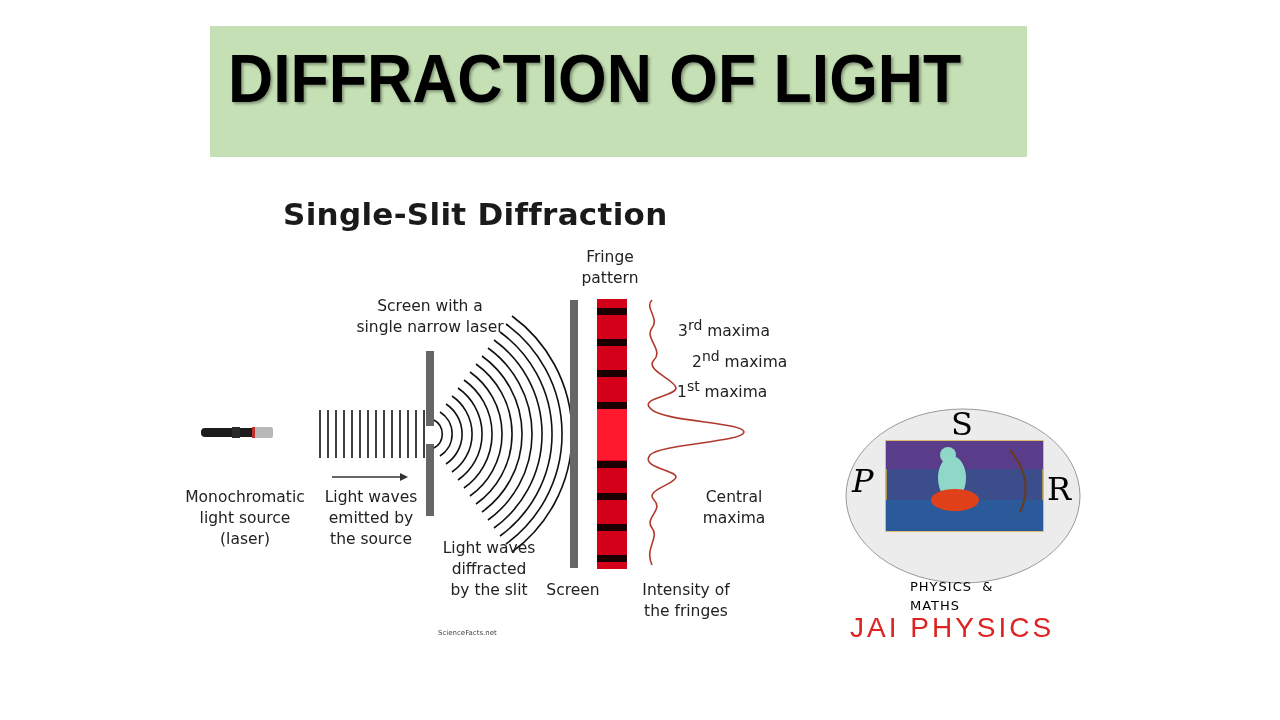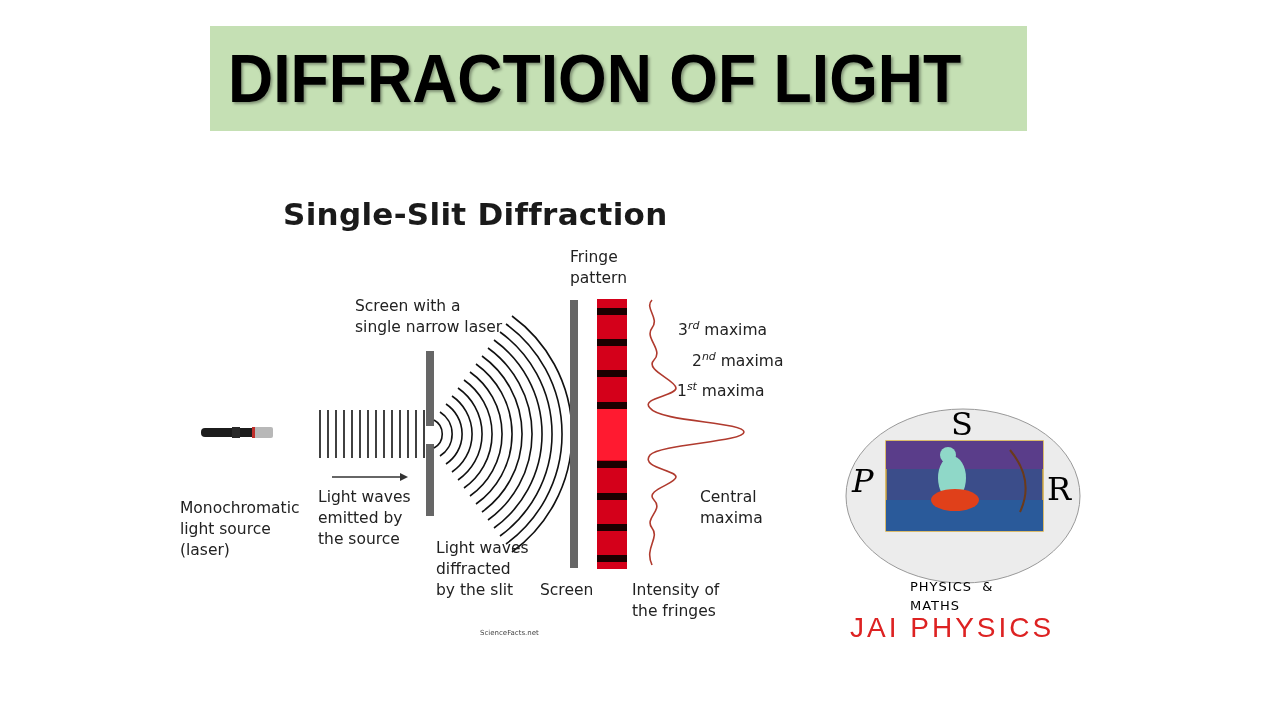--- a/index.html
+++ b/index.html
@@ -1,25 +1,25 @@
 <!DOCTYPE html>
 <html><head>
 <meta charset="utf-8">
 <style>
   html,body{margin:0;padding:0;background:#fff;}
   body{width:1280px;height:720px;position:relative;overflow:hidden;font-family:"DejaVu Sans","Liberation Sans",sans-serif;}
-  .banner{position:absolute;left:210px;top:26px;width:817px;height:105px;background:#c5e0b4;}
+  .banner{position:absolute;left:210px;top:26px;width:817px;height:131px;background:#c5e0b4;}
   .banner-title{position:absolute;left:18px;top:12px;font-family:"Liberation Sans",sans-serif;font-weight:bold;font-size:68px;letter-spacing:0px;color:#000;line-height:80px;transform:scaleX(0.92);transform-origin:left center;white-space:nowrap;text-shadow:2px 2px 3px rgba(0,0,0,0.35);}
   .diagram-title{position:absolute;left:283px;top:196px;font-size:31px;font-weight:bold;color:#1a1a1a;letter-spacing:0.3px;white-space:nowrap;}
-  .lbl{position:absolute;font-size:15.5px;color:#222;text-align:left;line-height:21px;white-space:nowrap;}
-  .lbl sup{font-size:11px;font-style:italic;}
+  .lbl{position:absolute;font-size:15.5px;color:#222;text-align:center;line-height:21px;white-space:nowrap;}
+  .lbl sup{font-size:14px;}
   svg{position:absolute;left:0;top:0;}
   .logo-text{position:absolute;font-family:"DejaVu Serif",serif;}
   .jai{position:absolute;left:850px;top:612px;font-size:28px;color:#d22;letter-spacing:3px;font-family:"Liberation Sans",sans-serif;white-space:nowrap;}
-  .credit{position:absolute;left:480px;top:629px;font-size:7px;color:#444;}
+  .credit{position:absolute;left:438px;top:629px;font-size:7px;color:#444;}
 </style>
 </head>
 <body>
 
 <div class="banner">
   <div class="banner-title">DIFFRACTION OF LIGHT</div>
 </div>
 
 <div class="diagram-title">Single-Slit Diffraction</div>
 
@@ -99,21 +99,21 @@
     <rect x="886" y="441" width="157" height="90" fill="#3b4d8a" stroke="#d4aa40" stroke-width="1.5"></rect>
     <rect x="886" y="441" width="157" height="28" fill="#5a3d8a"></rect>
     <rect x="886" y="500" width="157" height="31" fill="#2a5a9a"></rect>
     <ellipse cx="952" cy="478" rx="14" ry="22" fill="#8fd8c8"></ellipse>
     <circle cx="948" cy="455" r="8" fill="#8fd8c8"></circle>
     <ellipse cx="955" cy="500" rx="24" ry="11" fill="#e0401a"></ellipse>
     <path d="M1010,450 Q1035,480 1020,512" fill="none" stroke="#6b3a1a" stroke-width="2"></path>
   </g>
 </svg>
 
-<div class="lbl" style="left:180px;top:487px;width:130px;margin-top:11px;">
+<div class="lbl" style="left:180px;top:487px;width:130px;">
   <div>Monochromatic</div>
     <div>light source</div>
     <div>(laser)</div>
 </div>
 <div class="lbl" style="left:318px;top:487px;width:106px;">
   <div>Light waves</div>
     <div>emitted by</div>
     <div>the source</div>
 </div>
 <div class="lbl" style="left:355px;top:296px;width:150px;">

